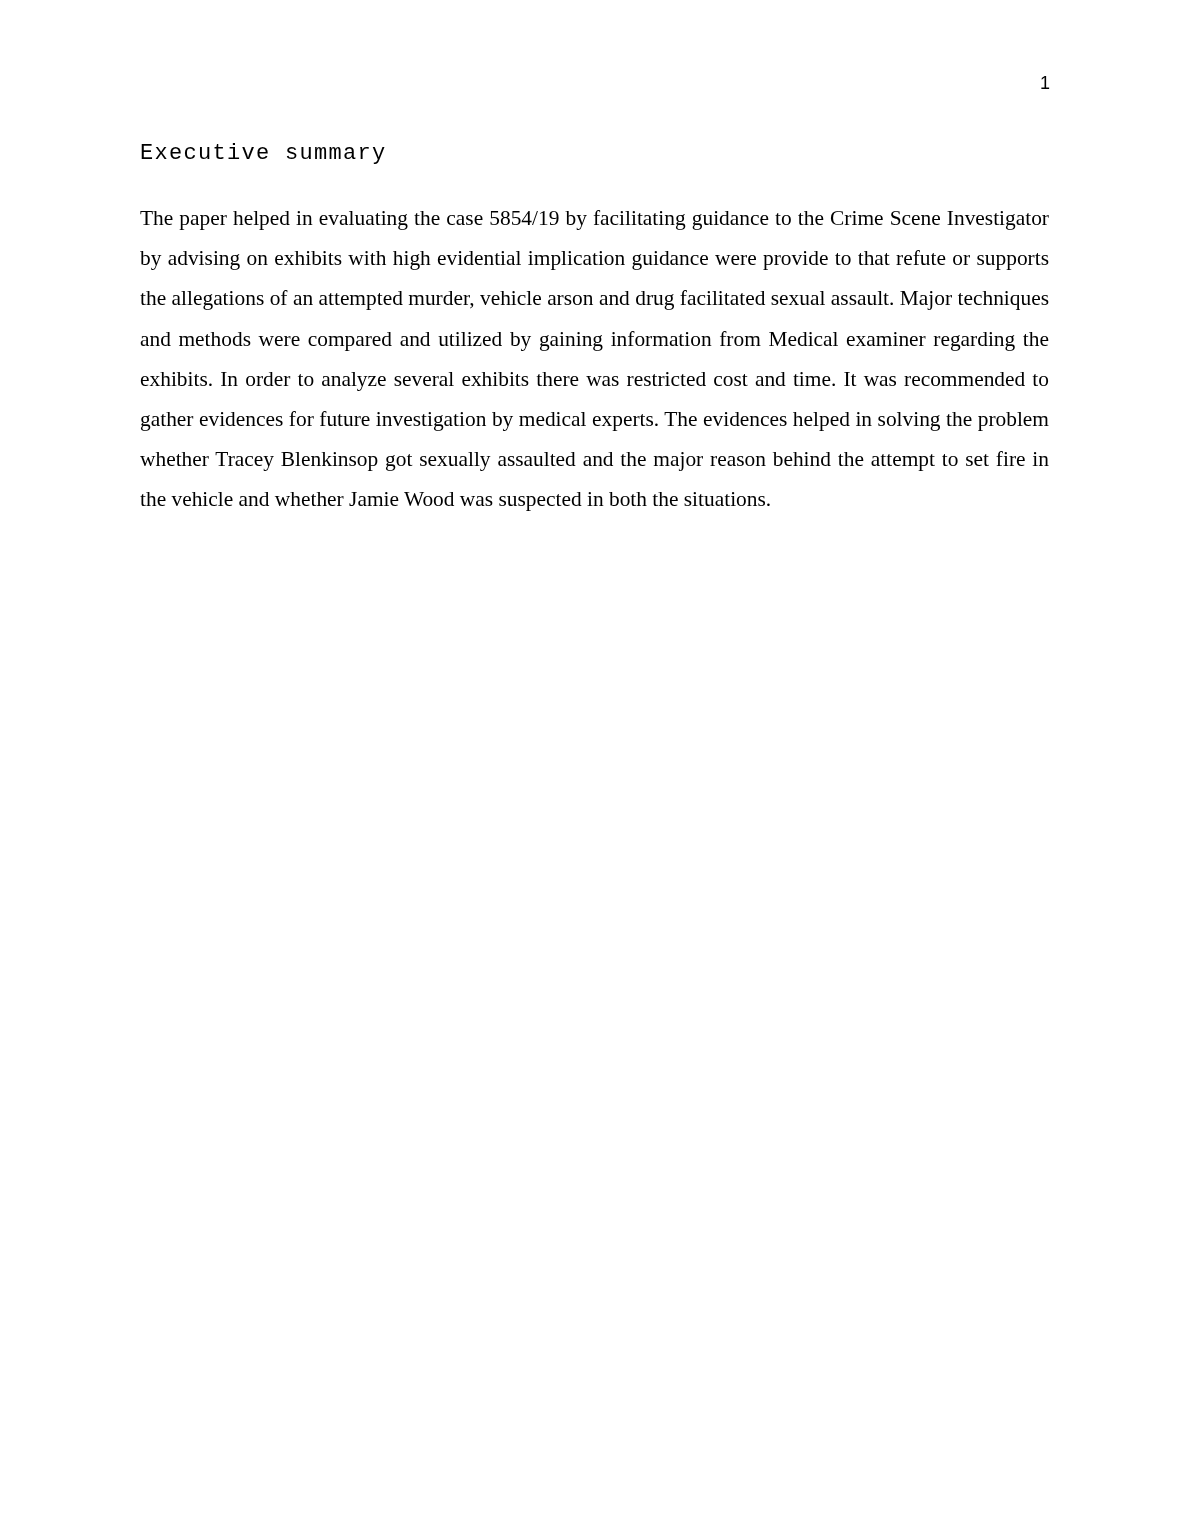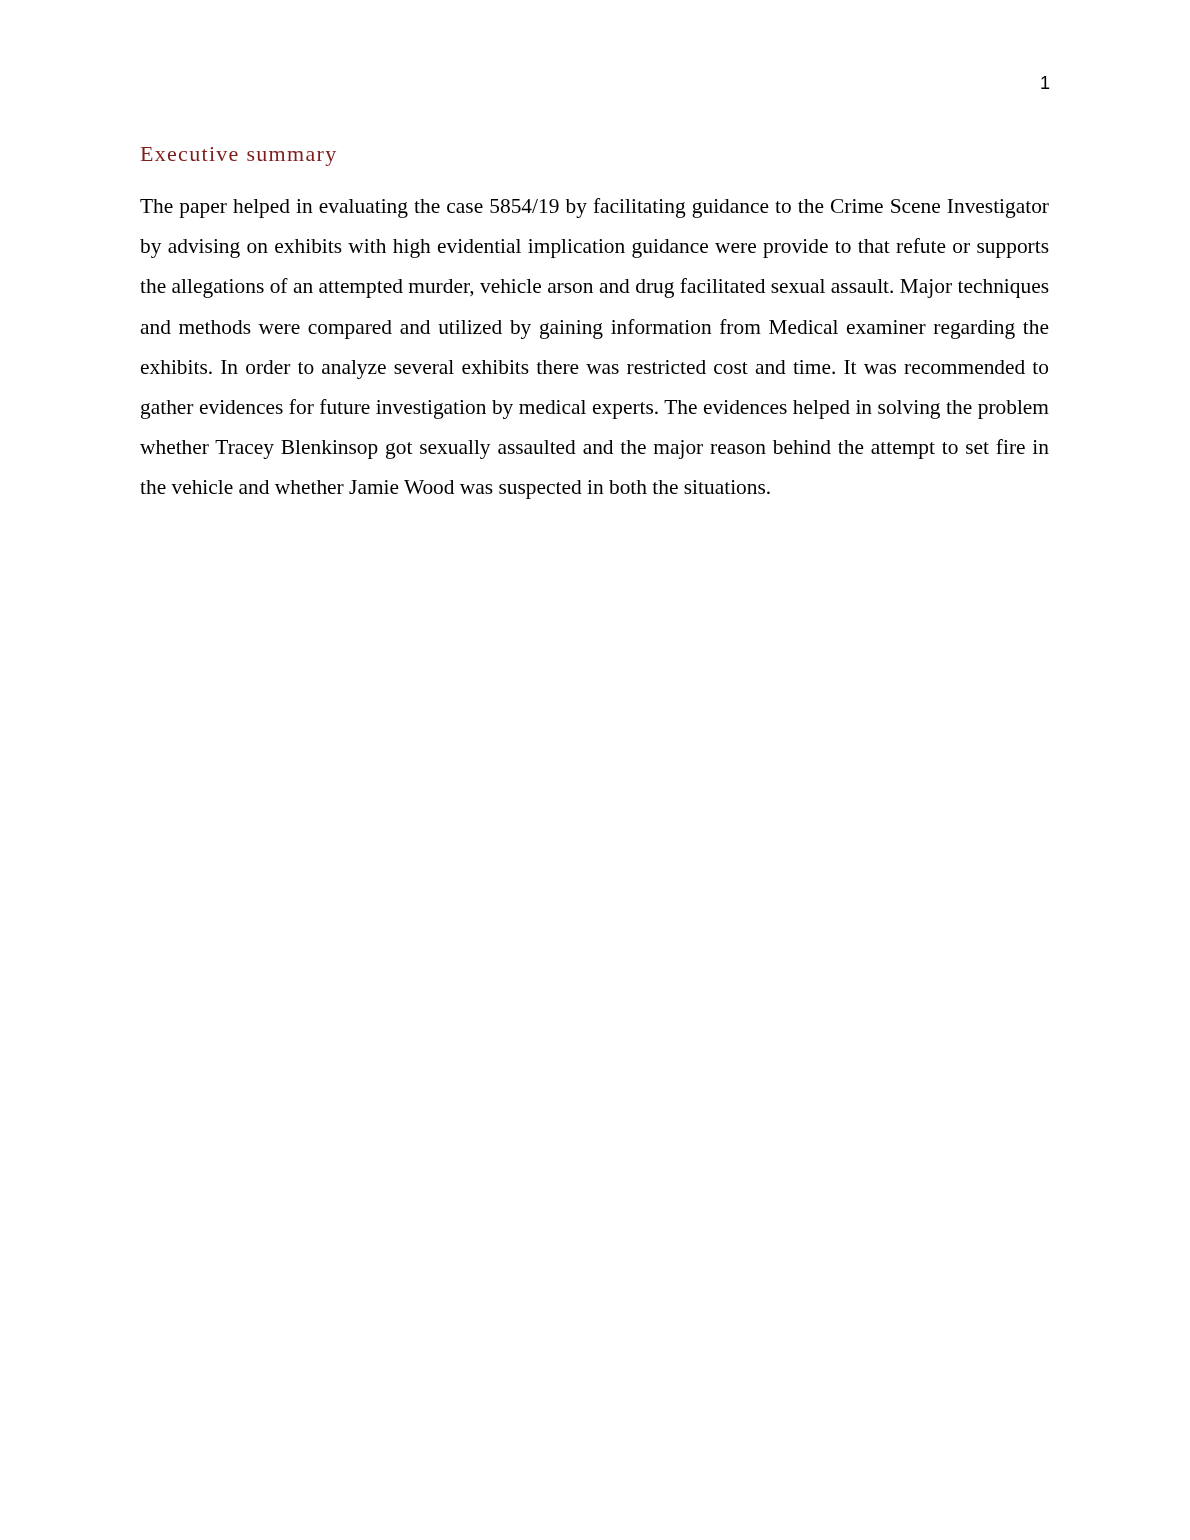--- a/index.html
+++ b/index.html
@@ -27,31 +27,31 @@
       font-family: "Liberation Sans", "DejaVu Sans", sans-serif;
       font-size: 18px;
       color: #000000;
       line-height: 22px;
     }
     .heading {
       position: absolute;
       left: 140px;
       top: 139px;
       margin: 0;
-      font-family: Liberation Serif, serif;
+      font-family: Liberation Mono, monospace;
       font-weight: normal;
       font-size: 22px;
       letter-spacing: 1.3px;
-      color: #7f1d1d;
+      color: #000000;
       line-height: 30px;
     }
     .body-text {
       position: absolute;
       left: 140px;
-      top: 186px;
+      top: 198px;
       width: 909px;
       margin: 0;
       font-family: "Liberation Serif", "DejaVu Serif", serif;
       font-size: 21.4px;
       line-height: 40.2px;
       color: #000000;
       text-align: justify;
     }
   </style>
 </head>

